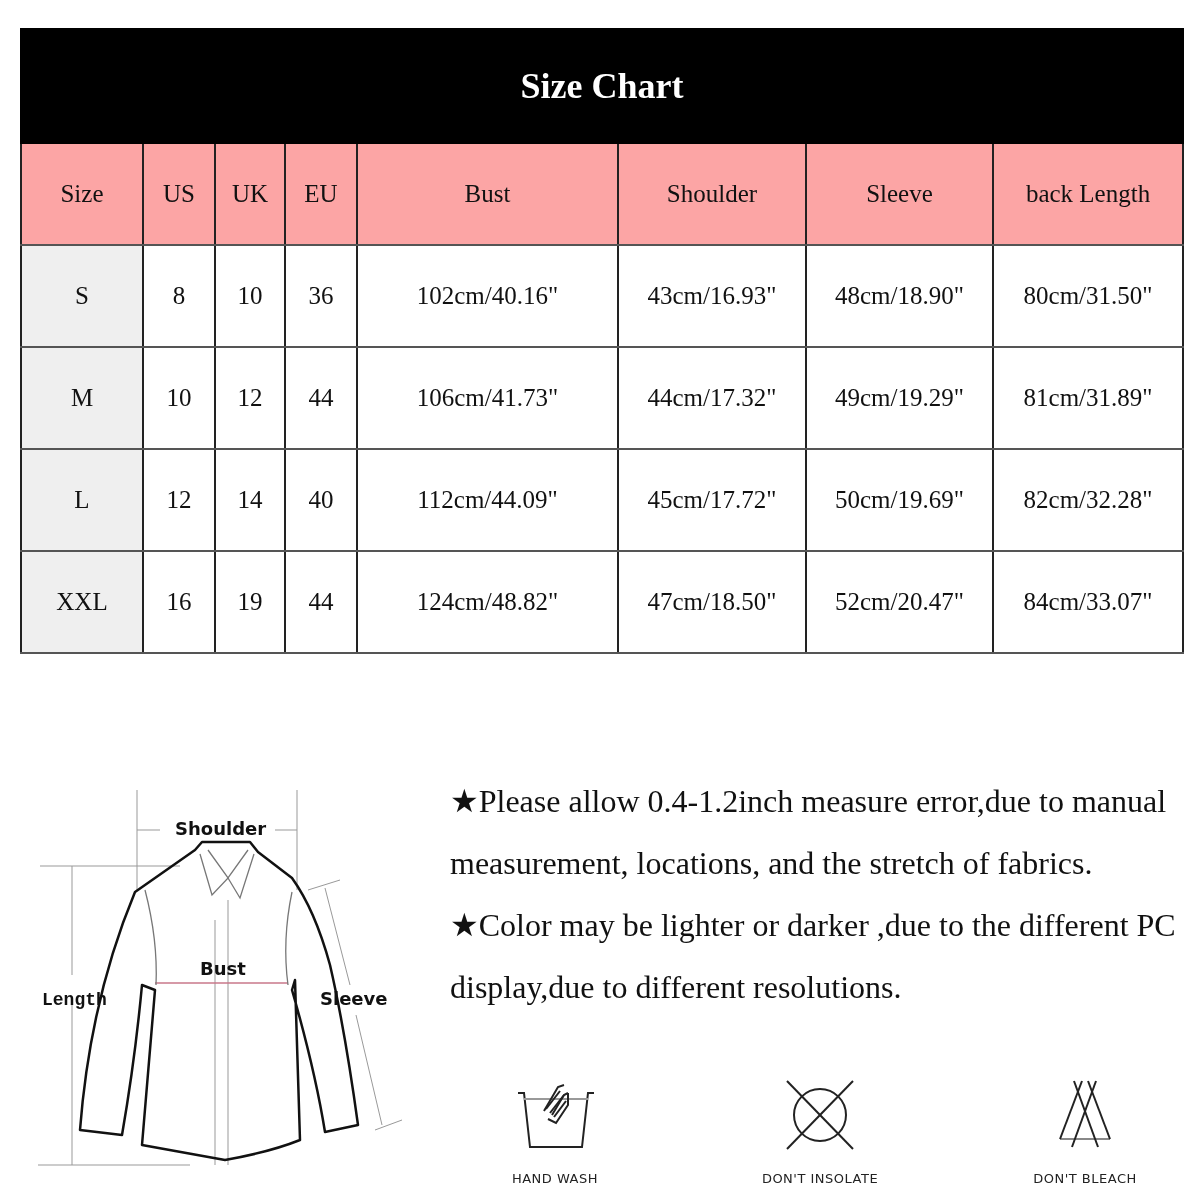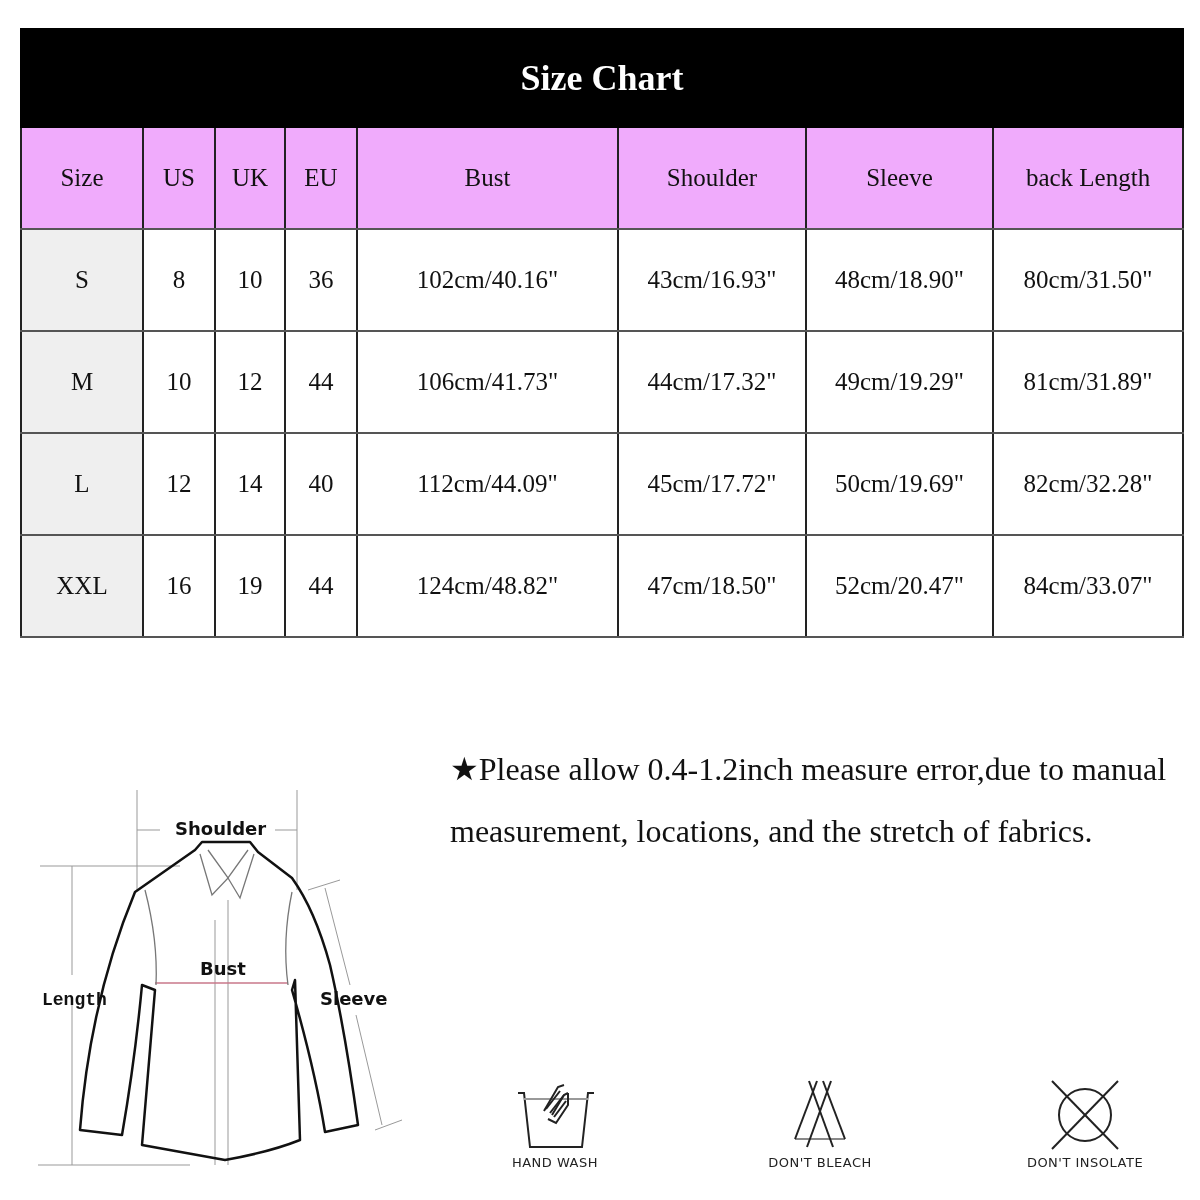--- a/index.html
+++ b/index.html
@@ -4,42 +4,42 @@
   <style>
     html, body { margin: 0; padding: 0; background: #ffffff; }
     body { width: 1200px; height: 1200px; position: relative; overflow: hidden; font-family: "Liberation Serif", serif; color: #111; }
 
     .size-table {
       position: absolute; left: 20px; top: 28px; width: 1162px;
       border-collapse: collapse; table-layout: fixed;
     }
     .size-table .title-row td {
       background: #000; color: #fff; height: 80px; text-align: center;
-      font-size: 36px; font-weight: bold; padding: 8px; border: 2px solid #000;
+      font-size: 36px; font-weight: bold; padding: 16px; border: 2px solid #000;
     }
     .size-table th, .size-table td.cell {
       border: 2px solid #555; text-align: center; vertical-align: middle;
       font-weight: normal; font-size: 25px; padding: 0; height: 100px;
     }
-    .size-table th { background: #f0abfc; font-family: Liberation Serif, serif; }
+    .size-table th { background: #fca5a5; font-family: Liberation Serif, serif; }
     .size-table td.cell { background: #fff; }
     .size-table td.size-col { background: #efefef; }
     .size-table th { border-right: 2px solid #222; border-left: 2px solid #222; }
     .size-table td.cell { border-left: 2px solid #222; border-right: 2px solid #222; }
 
     .diagram { position: absolute; left: 30px; top: 780px; width: 400px; height: 410px; }
     .diagram .lbl { position: absolute; font-family: "DejaVu Sans", sans-serif; font-weight: bold; font-size: 18px; color: #111; }
 
-    .notes { position: absolute; left: 450px; top: 738px; width: 740px; font-size: 32px; line-height: 62px; color: #111; }
+    .notes { position: absolute; left: 450px; top: 770px; width: 740px; font-size: 32px; line-height: 62px; color: #111; }
     .notes p { margin: 0; }
 
     .care { position: absolute; left: 480px; top: 1075px; width: 680px; display: flex; justify-content: space-between; }
     .care-item { width: 150px; display: flex; flex-direction: column; align-items: center; }
     .care-item svg { width: 90px; height: 80px; }
-    .care-item .care-label { font-family: "DejaVu Sans", sans-serif; font-size: 13px; letter-spacing: 0.5px; color: #222; white-space: nowrap; }
+    .care-item .care-label { margin-top: 16px; font-family: "DejaVu Sans", sans-serif; font-size: 13px; letter-spacing: 0.5px; color: #222; white-space: nowrap; }
   </style>
 </head>
 <body>
 
 <table class="size-table">
   <colgroup>
     <col style="width:122px">
       <col style="width:72px">
       <col style="width:70px">
       <col style="width:72px">
@@ -137,52 +137,53 @@
     </g>
   </svg>
   <span class="lbl" style="left:145px; top:38px;">Shoulder</span>
   <span class="lbl" style="left:170px; top:178px;">Bust</span>
   <span class="lbl" style="left:12px; top:210px;font-family:Liberation Mono, monospace;">Length</span>
   <span class="lbl" style="left:290px; top:208px;">Sleeve</span>
 </div>
 
 <div class="notes">
   <p>★Please allow 0.4-1.2inch measure error,due to manual measurement, locations, and the stretch of fabrics.</p>
+  <p>★Color may be lighter or darker ,due to the different PC display,due to different resolutions.</p>
 </div>
 
 <div class="care">
   <div class="care-item">
     <svg viewBox="0 0 90 80">
       <g fill="none" stroke="#222" stroke-width="2">
         <path d="M8 18 L14 18 L20 72 L72 72 L78 18 L84 18"></path>
         <line x1="14" y1="24" x2="78" y2="24" stroke="#999"></line>
         <path d="M34 36 L48 12 L54 10 M42 40 L54 20 L58 18 M58 18 L58 30 L46 48 L38 44"></path>
         <line x1="36" y1="34" x2="50" y2="16"></line>
         <line x1="40" y1="38" x2="54" y2="20"></line>
         <line x1="44" y1="42" x2="56" y2="26"></line>
       </g>
     </svg>
     <span class="care-label">HAND WASH</span>
   </div>
   <div class="care-item">
     <svg viewBox="0 0 90 80">
       <g fill="none" stroke="#222" stroke-width="2">
+        <circle cx="45" cy="40" r="26"></circle>
+        <line x1="12" y1="6" x2="78" y2="74"></line>
+        <line x1="78" y1="6" x2="12" y2="74"></line>
+      </g>
+    </svg>
+    <span class="care-label">DON'T INSOLATE</span>
+  </div>
+  <div class="care-item">
+    <svg viewBox="0 0 90 80">
+      <g fill="none" stroke="#222" stroke-width="2">
         <path d="M45 6 L20 64 L70 64 Z" stroke-width="0"></path>
         <line x1="20" y1="64" x2="70" y2="64" stroke="#888"></line>
         <line x1="20" y1="64" x2="42" y2="6"></line>
         <line x1="70" y1="64" x2="48" y2="6"></line>
         <line x1="34" y1="6" x2="58" y2="72"></line>
         <line x1="56" y1="6" x2="32" y2="72"></line>
       </g>
     </svg>
     <span class="care-label">DON'T BLEACH</span>
   </div>
-  <div class="care-item">
-    <svg viewBox="0 0 90 80">
-      <g fill="none" stroke="#222" stroke-width="2">
-        <circle cx="45" cy="40" r="26"></circle>
-        <line x1="12" y1="6" x2="78" y2="74"></line>
-        <line x1="78" y1="6" x2="12" y2="74"></line>
-      </g>
-    </svg>
-    <span class="care-label">DON'T INSOLATE</span>
-  </div>
 </div>
 
 </body></html>

